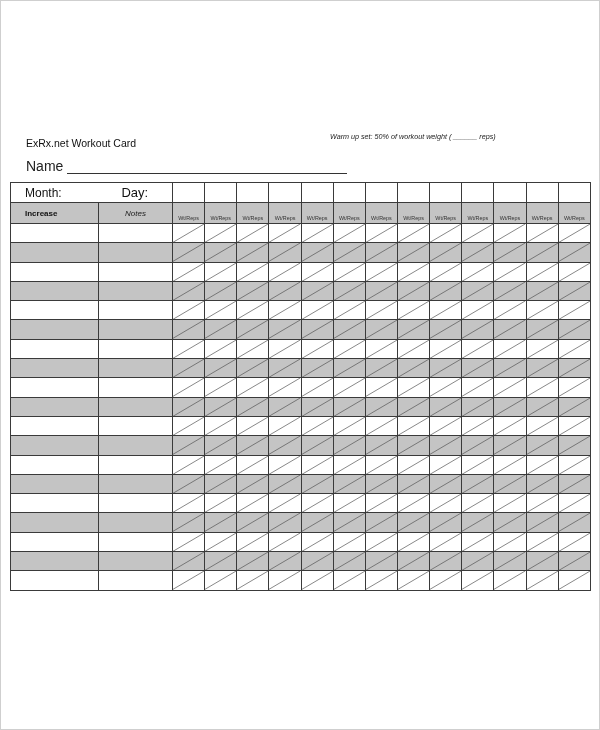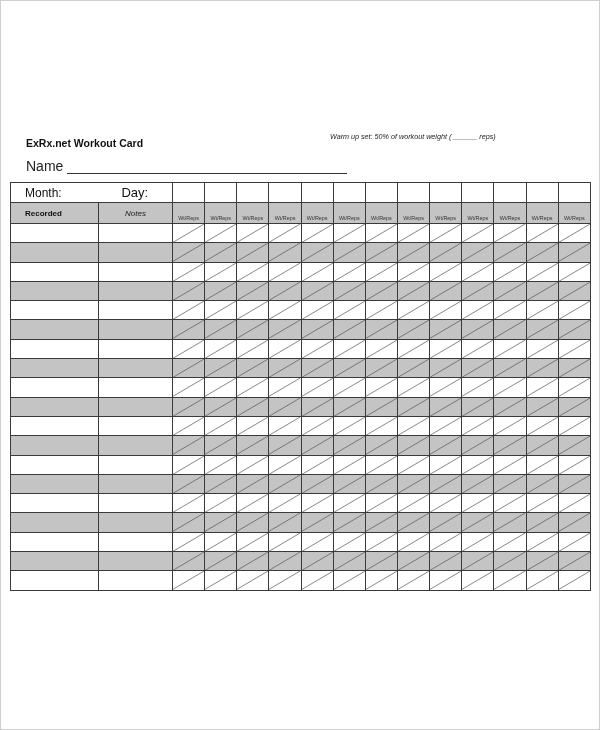--- a/index.html
+++ b/index.html
@@ -7,21 +7,21 @@
     width: 600px; height: 730px; background: #ffffff;
     font-family: "Liberation Sans", sans-serif; color: #111;
     position: relative; overflow: hidden;
   }
   .page-frame {
     position: absolute; left: 0; top: 0; width: 598px; height: 728px;
     border: 1px solid #cfcfcf; background: #fff;
   }
   .title {
     position: absolute; left: 26px; top: 137px;
-    font-size: 10.5px; font-weight: bold; color: #111;
+    font-size: 10.5px; font-weight: normal; color: #111;
   }
   .name-line {
     position: absolute; left: 26px; top: 158px; font-size: 14px; color: #222;
     display: flex; align-items: flex-end;
   }
   .name-line .blank {
     display: inline-block; width: 280px; border-bottom: 1px solid #333; margin-left: 4px; height: 9px;
   }
   .instructions {
     position: absolute; left: 330px; top: 131px; font-size: 7.2px; font-style: italic; color: #222;
@@ -99,21 +99,21 @@
         <td></td>
         <td></td>
         <td></td>
         <td></td>
         <td></td>
         <td></td>
         <td></td>
         <td></td>
       </tr>
       <tr class="header-row">
-        <td class="hdr-exercise">Recorded</td>
+        <td class="hdr-exercise">Increase</td>
         <td class="hdr-notes soft-left">Notes</td>
         <td class="hdr-wt">Wt/Reps</td>
         <td class="hdr-wt">Wt/Reps</td>
         <td class="hdr-wt">Wt/Reps</td>
         <td class="hdr-wt">Wt/Reps</td>
         <td class="hdr-wt">Wt/Reps</td>
         <td class="hdr-wt">Wt/Reps</td>
         <td class="hdr-wt">Wt/Reps</td>
         <td class="hdr-wt">Wt/Reps</td>
         <td class="hdr-wt">Wt/Reps</td>

